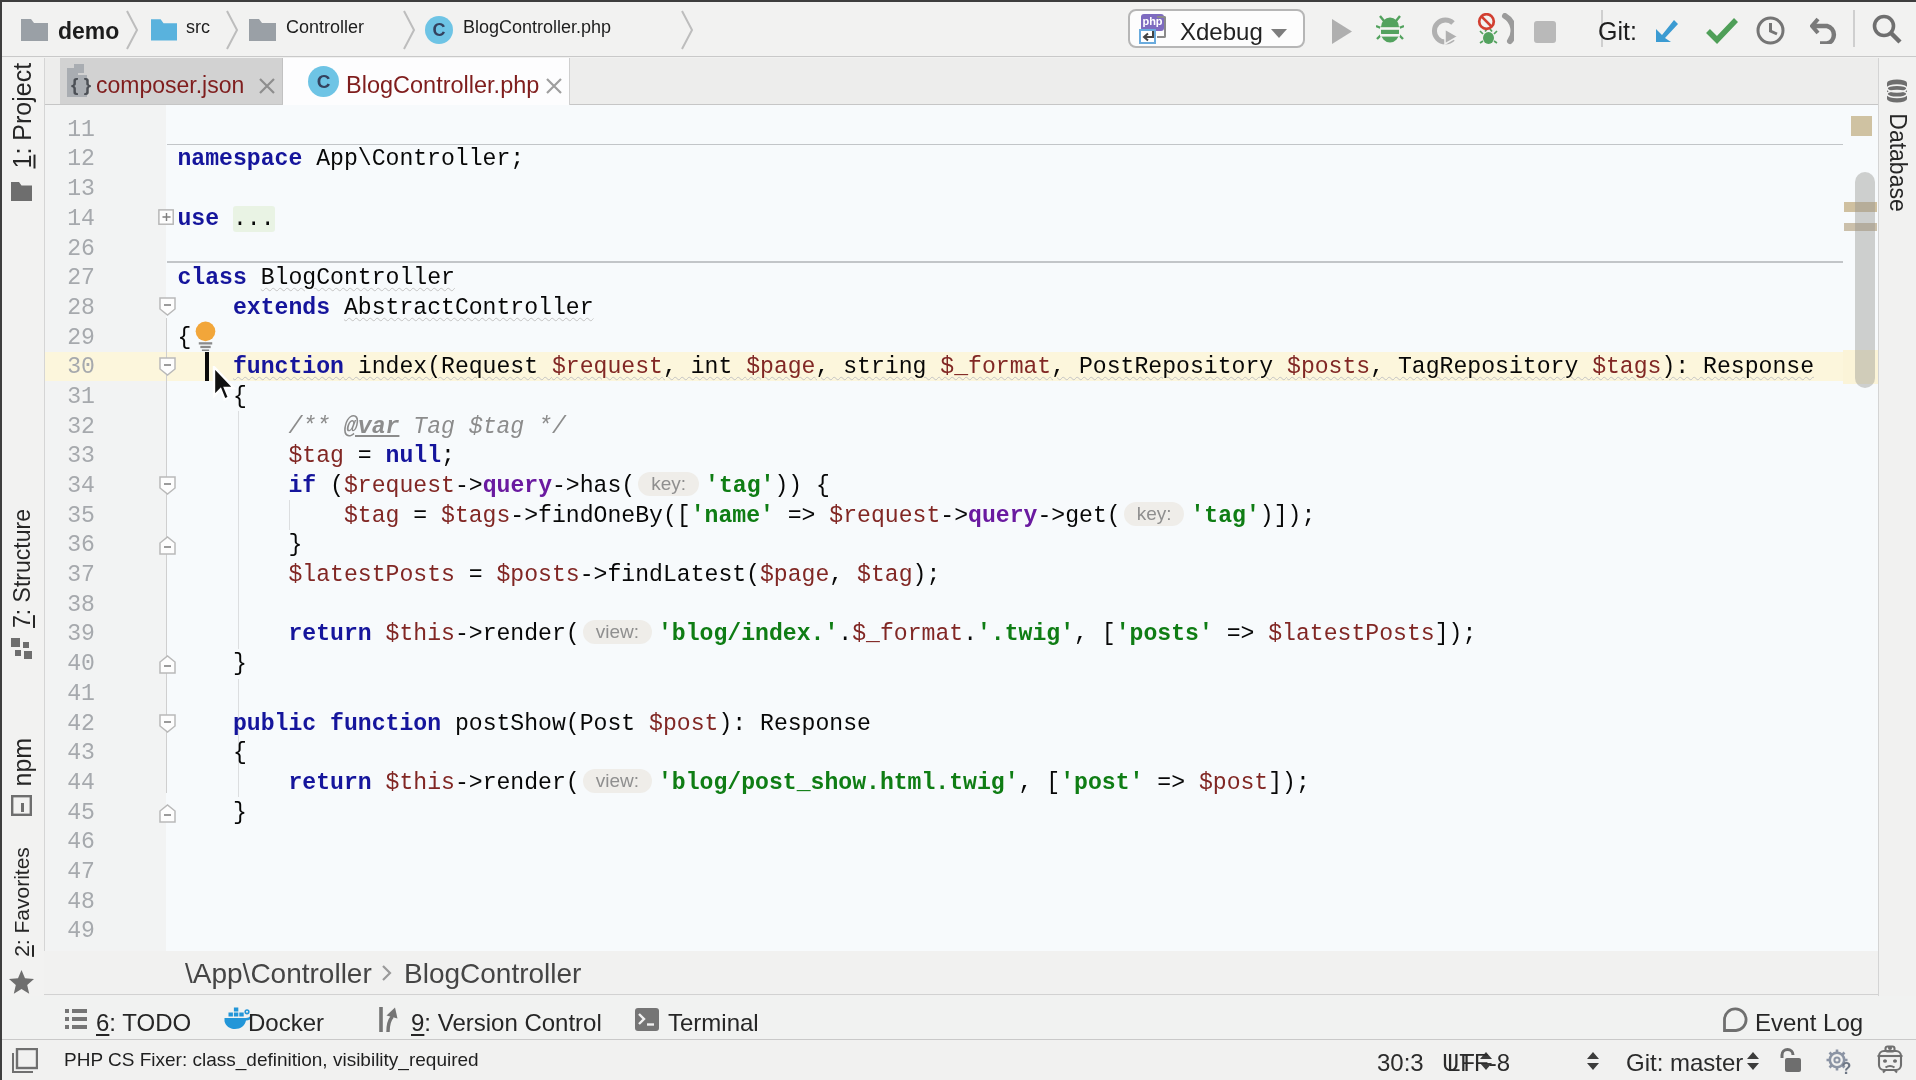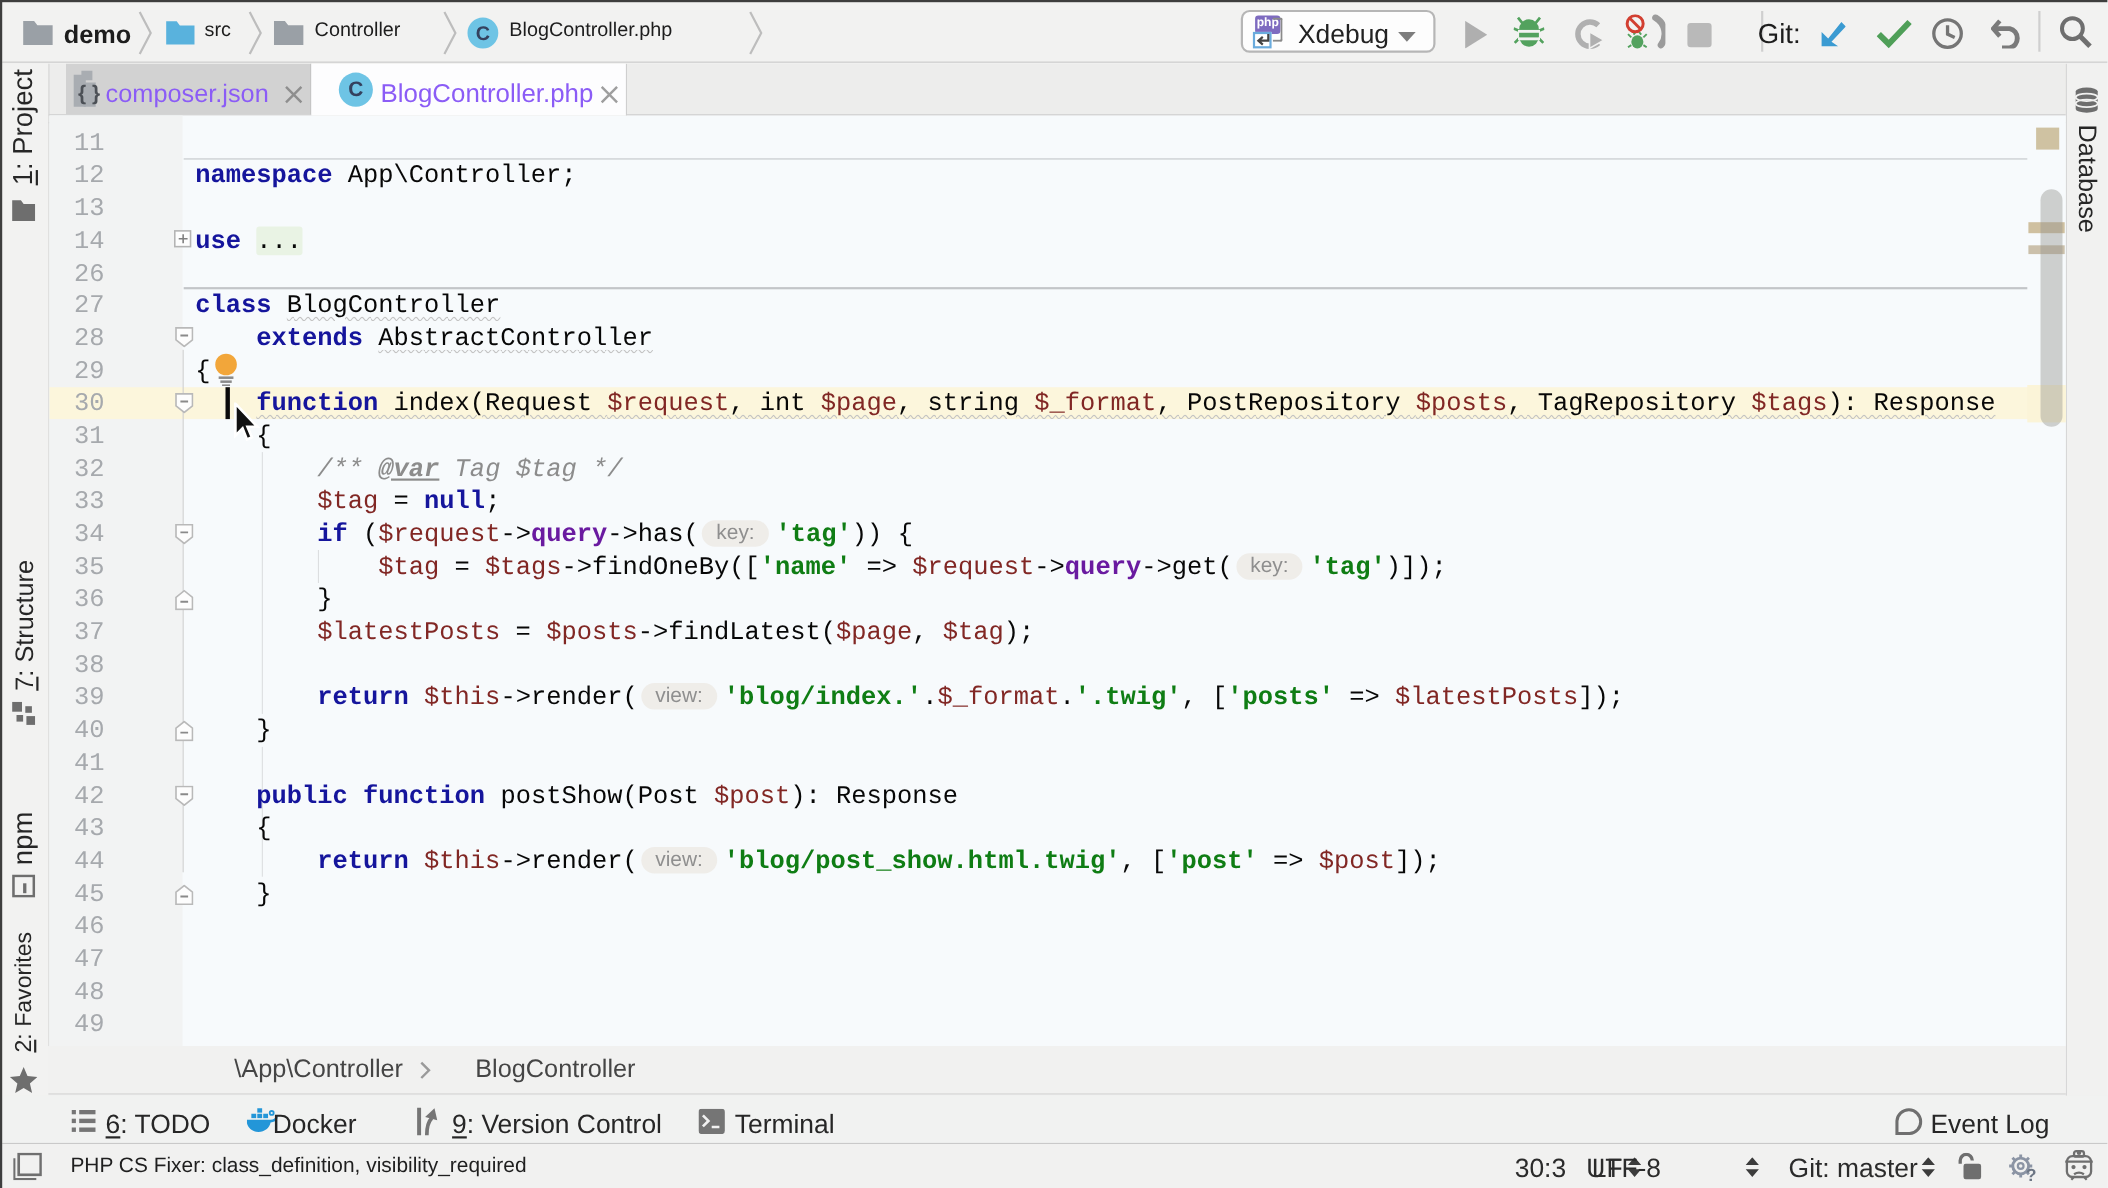--- a/index.html
+++ b/index.html
@@ -22,21 +22,21 @@
   #bottombar{ left:2px; top:996px; width:1914px; height:44px; background:#f1f2f1; border-bottom:1px solid #c9c9c9; }
   #statusbar{ left:2px; top:1040px; width:1914px; height:40px; background:#f1f1f0; }
 
   
   .tbtext { position:absolute; top:17px; font-size:18px; color:#1d1d1d; white-space:nowrap; }
   .chev { position:absolute; top:9px; width:14px; height:42px; }
 
   
   #tab1 { left:60px; top:58px; width:223px; height:46px; background:#d2d2d2; border-right:1px solid #c2c2c2; }
   #tab2 { left:283px; top:58px; width:287px; height:47px; background:#fdfdfe; border-right:1px solid #cfcfcf; }
-  .tabtext { position:absolute; top:70px; font-size:24px; color:#8b5cf6; white-space:nowrap; }
+  .tabtext { position:absolute; top:70px; font-size:24px; color:#7f1d1d; white-space:nowrap; }
   .tabx { position:absolute; top:75px; width:22px; height:22px; }
   #code { left:166px; top:115.8px; width:1677px; }
   .row { height:29.7px; line-height:29.7px; white-space:pre; font-family:"Liberation Mono", monospace; font-size:23.12px; color:#070707; padding-left:11.5px; }
   #gutternums { left:45px; top:115.8px; width:50px; text-align:right; }
   .gn { height:29.7px; line-height:29.7px; font-family:"Liberation Mono", monospace; font-size:23.12px; color:#a6a9ad; }
   .k { color:#15159c; font-weight:bold; }
   .v { color:#812724; }
   .s { color:#0f7d14; font-weight:bold; }
   .fl { color:#6a1aa0; font-weight:bold; }
   .cm { color:#8c8c8c; font-style:italic;margin-top:38px; }
@@ -50,21 +50,21 @@
   .foldline { position:absolute; left:166px; width:1px; background:#cfcfcf; }
   .fm { position:absolute; left:159px; width:17px; height:19px; }
 
   
   .vlabel { position:absolute; font-size:25px; color:#262626; white-space:nowrap; }
   .und { text-decoration:underline; text-underline-offset:3px; text-decoration-thickness:2px; }
 
   
   .bbtext { position:absolute; top:1009px; font-size:24px; color:#262626; white-space:nowrap; }
   .sbtext { position:absolute; top:1049px; font-size:24px; color:#2b2b2b; white-space:nowrap; }
-  .crumbtext { position:absolute; top:958px; font-size:23px; color:#454545; white-space:nowrap;margin-left:28px; }
+  .crumbtext { position:absolute; top:958px; font-size:28px; color:#454545; white-space:nowrap; }
 </style>
 </head>
 <body>
 <div id="app">
   <div id="toolbar" class="abs"></div>
   <div id="tabbar" class="abs"></div>
   <div id="tabline" class="abs"></div>
   <div class="abs" style="left:44px; top:110.5px; width:1834px; height:1.2px; background:#c9cccd;"></div>
   <div id="leftbar" class="abs"></div>
   <div class="abs" style="left:44px; top:58px; width:1px; height:893px; background:#d5d5d5;"></div>

